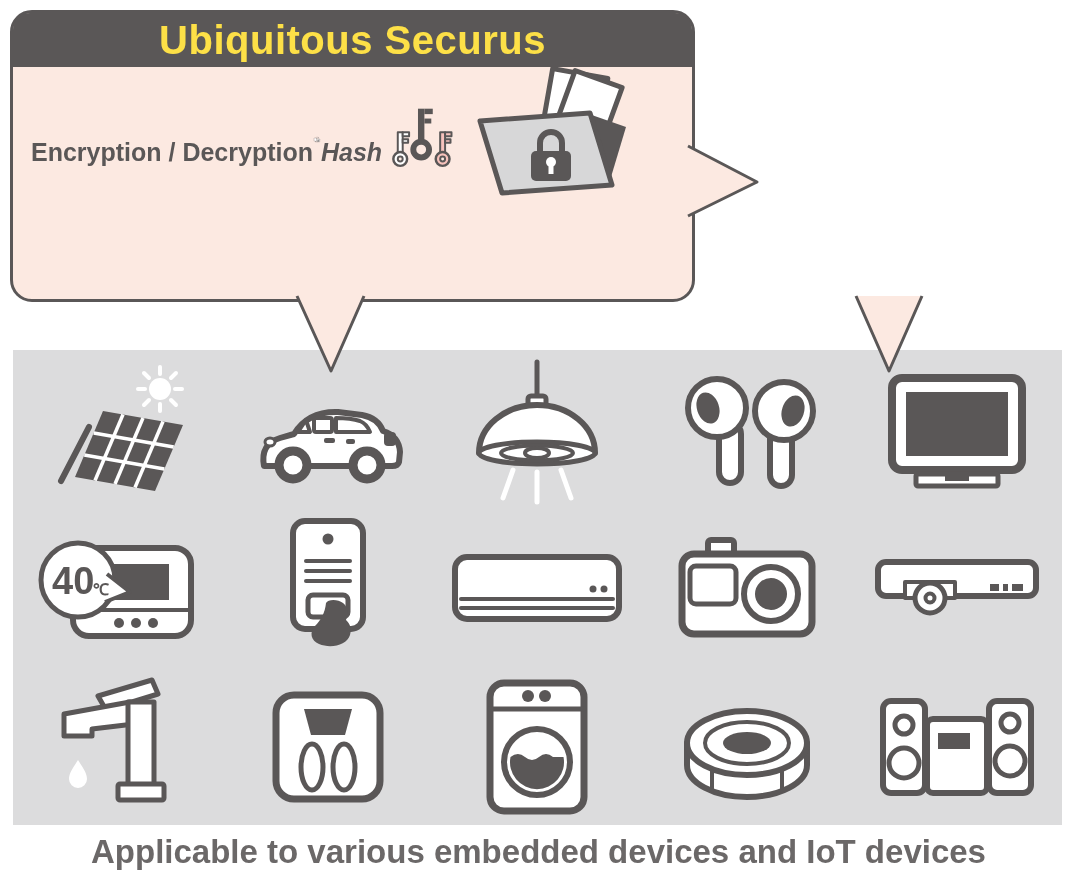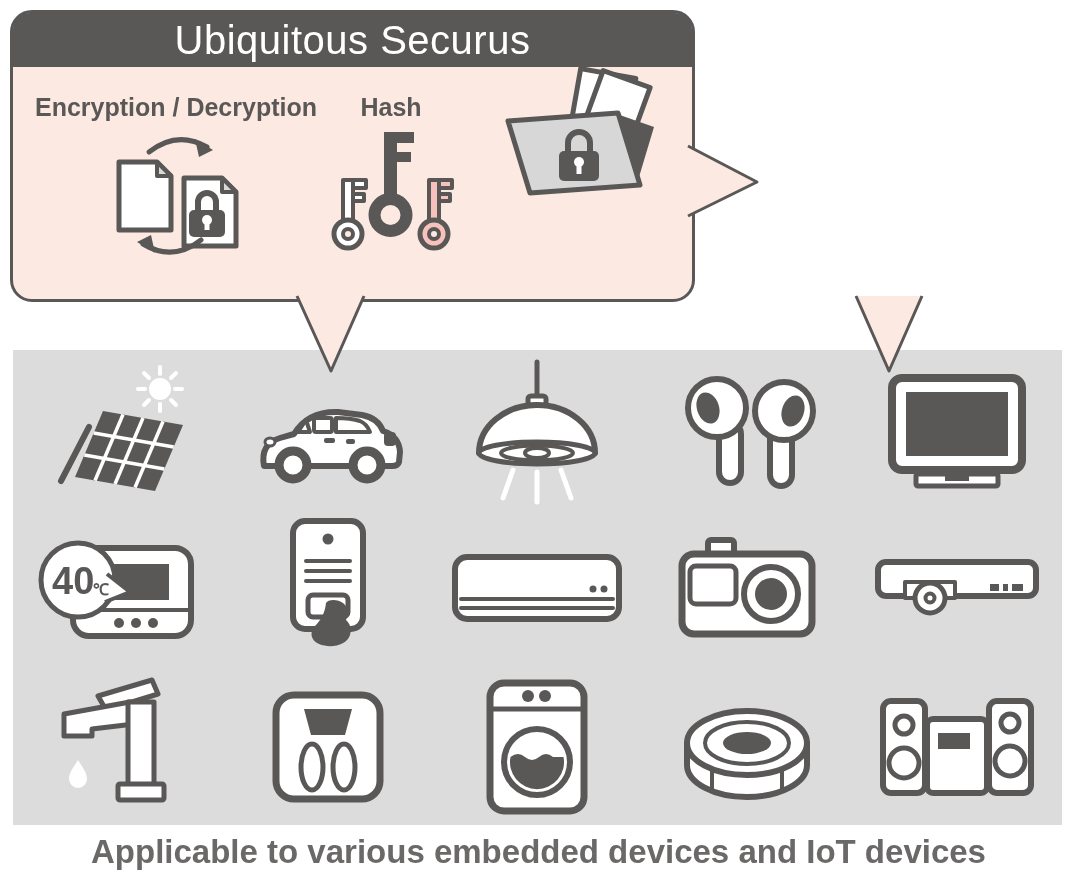--- a/index.html
+++ b/index.html
@@ -3,26 +3,26 @@
 <meta charset="utf-8">
 <style>
   html,body{margin:0;padding:0;background:#fff;}
   .stage{position:relative;width:1077px;height:887px;background:#fff;overflow:hidden;
          font-family:"Liberation Sans",sans-serif;}
   
   .bubble{position:absolute;border:3px solid #5a5757;border-radius:22px;background:#fce9e1;box-sizing:border-box;}
   .bubble-left{left:10px;top:10px;width:685px;height:292px;}
   .bubble-right{left:723px;top:10px;width:343px;height:292px;}
   .bubble-header{height:54px;background:#5a5757;border-radius:17px 17px 0 0;display:flex;
-                 align-items:center;justify-content:center;color:#ffffff;font-weight:normal;font-size:40px;letter-spacing:.5px;}
+                 align-items:center;justify-content:center;color:#fde047;font-weight:bold;font-size:40px;letter-spacing:.5px;}
   .bubble-body{position:relative;height:232px;}
-  .feature{position:absolute;top:0;display:flex;flex-direction:column;align-items:center;}
+  .feature{position:absolute;top:0;display:flex;flex-direction:row;align-items:center;}
   .feature-label{font-weight:bold;font-size:25px;color:#5a5757;margin-top:26px;white-space:nowrap;}
   .f-enc{left:18px;width:290px;}
-  .f-hash{left:308px;width:140px;}
+  .f-hash{left:308px;width:140px;font-style:italic;}
   .f-store{left:455px;width:225px;}
   .f-hw{left:0;width:100%;}
   
   .device-area{position:absolute;left:13px;top:350px;width:1049px;height:475px;background:#dcdcdd;
                display:grid;grid-template-columns:repeat(5,1fr);grid-template-rows:repeat(3,1fr);
                place-items:center;padding-top:4px;box-sizing:border-box;}
   .cell{display:flex;align-items:center;justify-content:center;}
   .caption{position:absolute;left:0;top:833px;width:100%;text-align:center;font-weight:bold;
            font-size:33px;color:#6b6868;letter-spacing:0;}
   .overlay{position:absolute;left:0;top:0;width:1077px;height:887px;pointer-events:none;z-index:6;}

